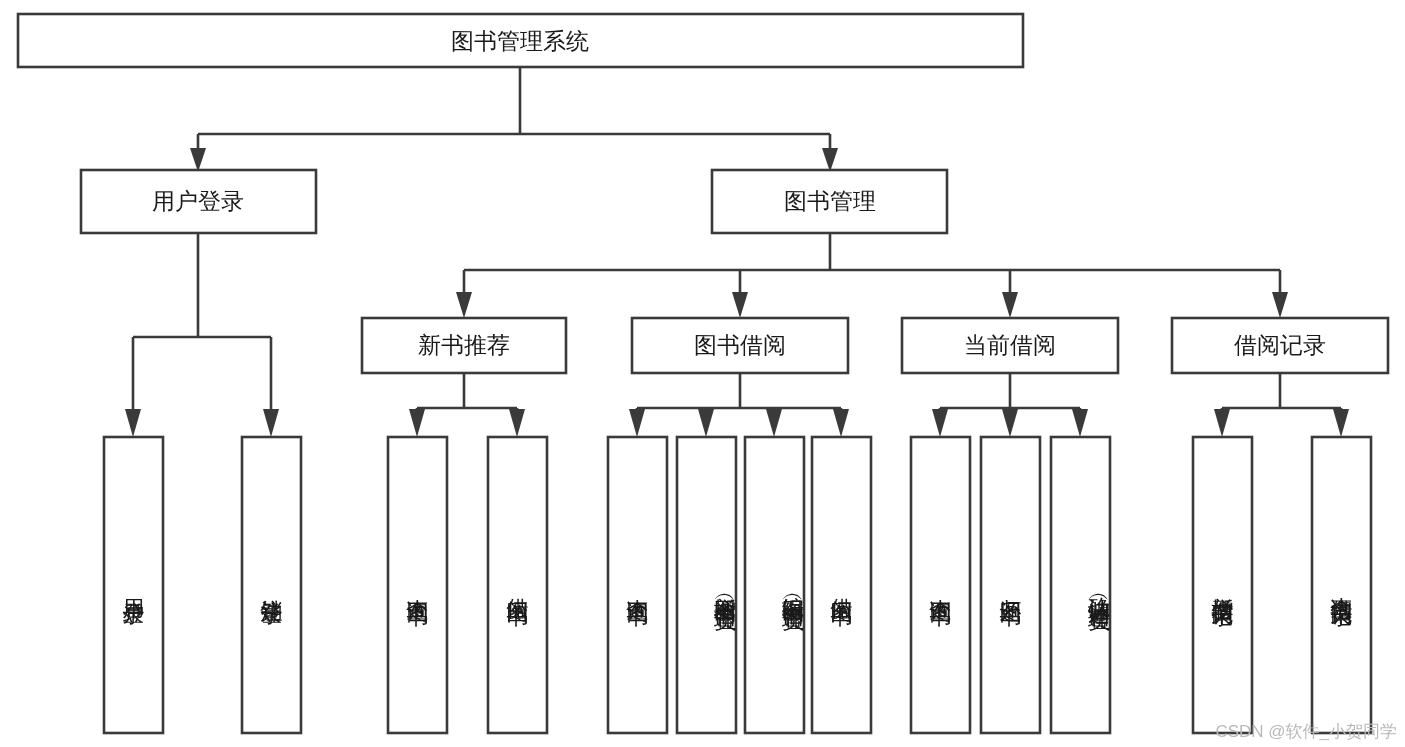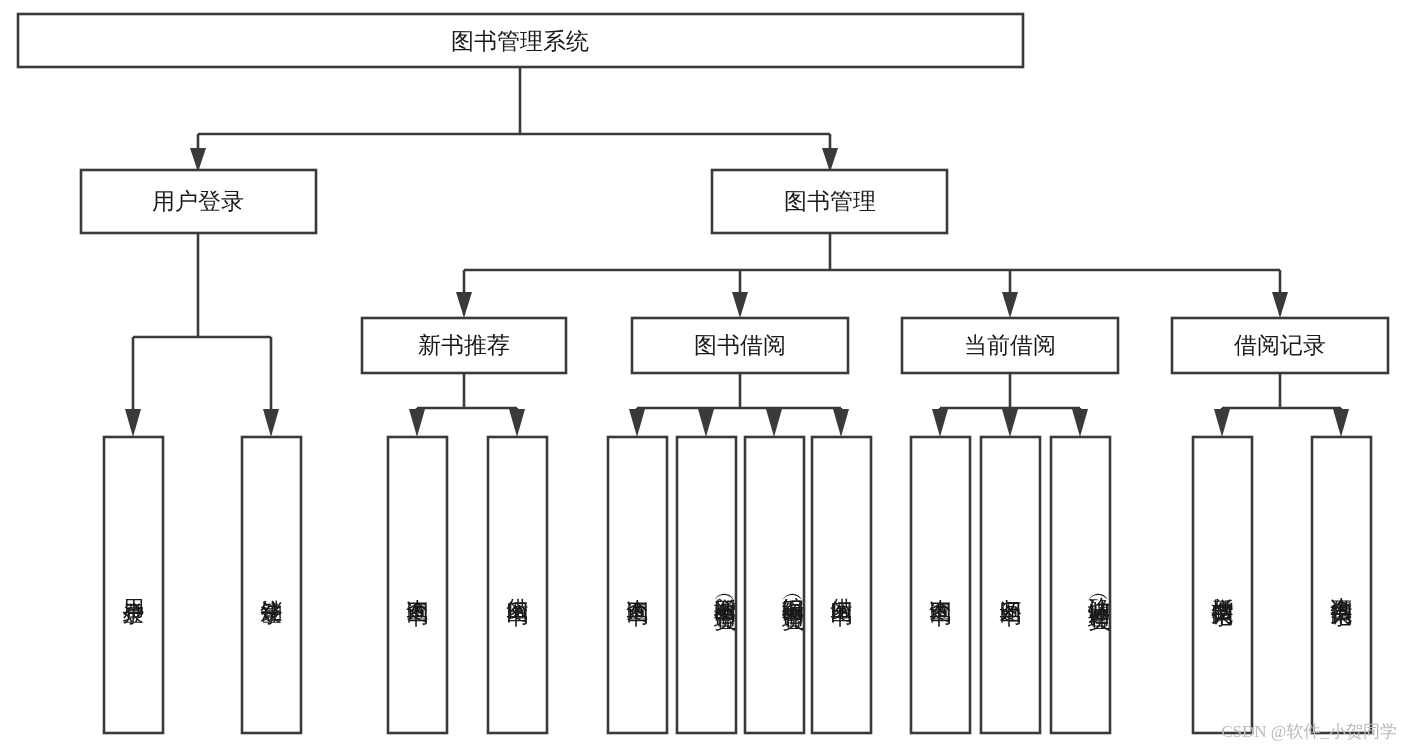--- a/index.html
+++ b/index.html
@@ -24,21 +24,21 @@
     writing-mode:vertical-rl;
     text-orientation:upright;
     letter-spacing:2px;
     line-height:1;
     display:flex;align-items:center;justify-content:center;
     white-space:nowrap;
     pointer-events:none;
   }
   .watermark{
     position:absolute;right:8px;bottom:4px;
-    font-family:Liberation Serif, serif;
+    font-family:Liberation Sans, sans-serif;
     font-size:17px;color:#b9b9b9;
     white-space:nowrap;
   }
 </style>
 </head>
 <body>
 
 <div id="stage">
 
   <svg id="diagram" viewBox="0 0 1405 747">

